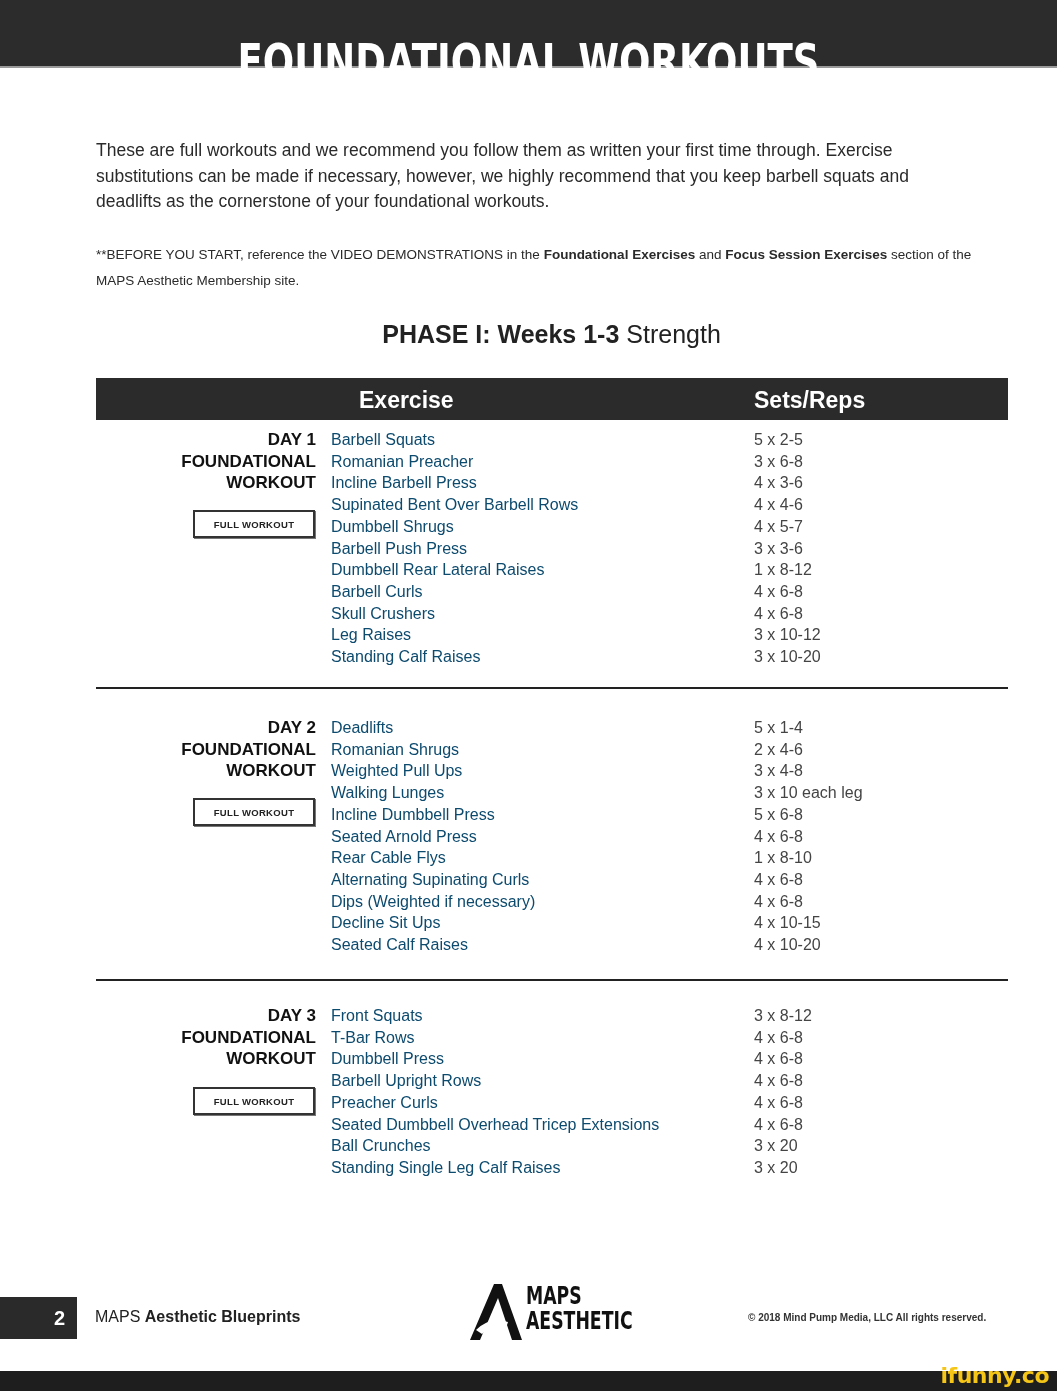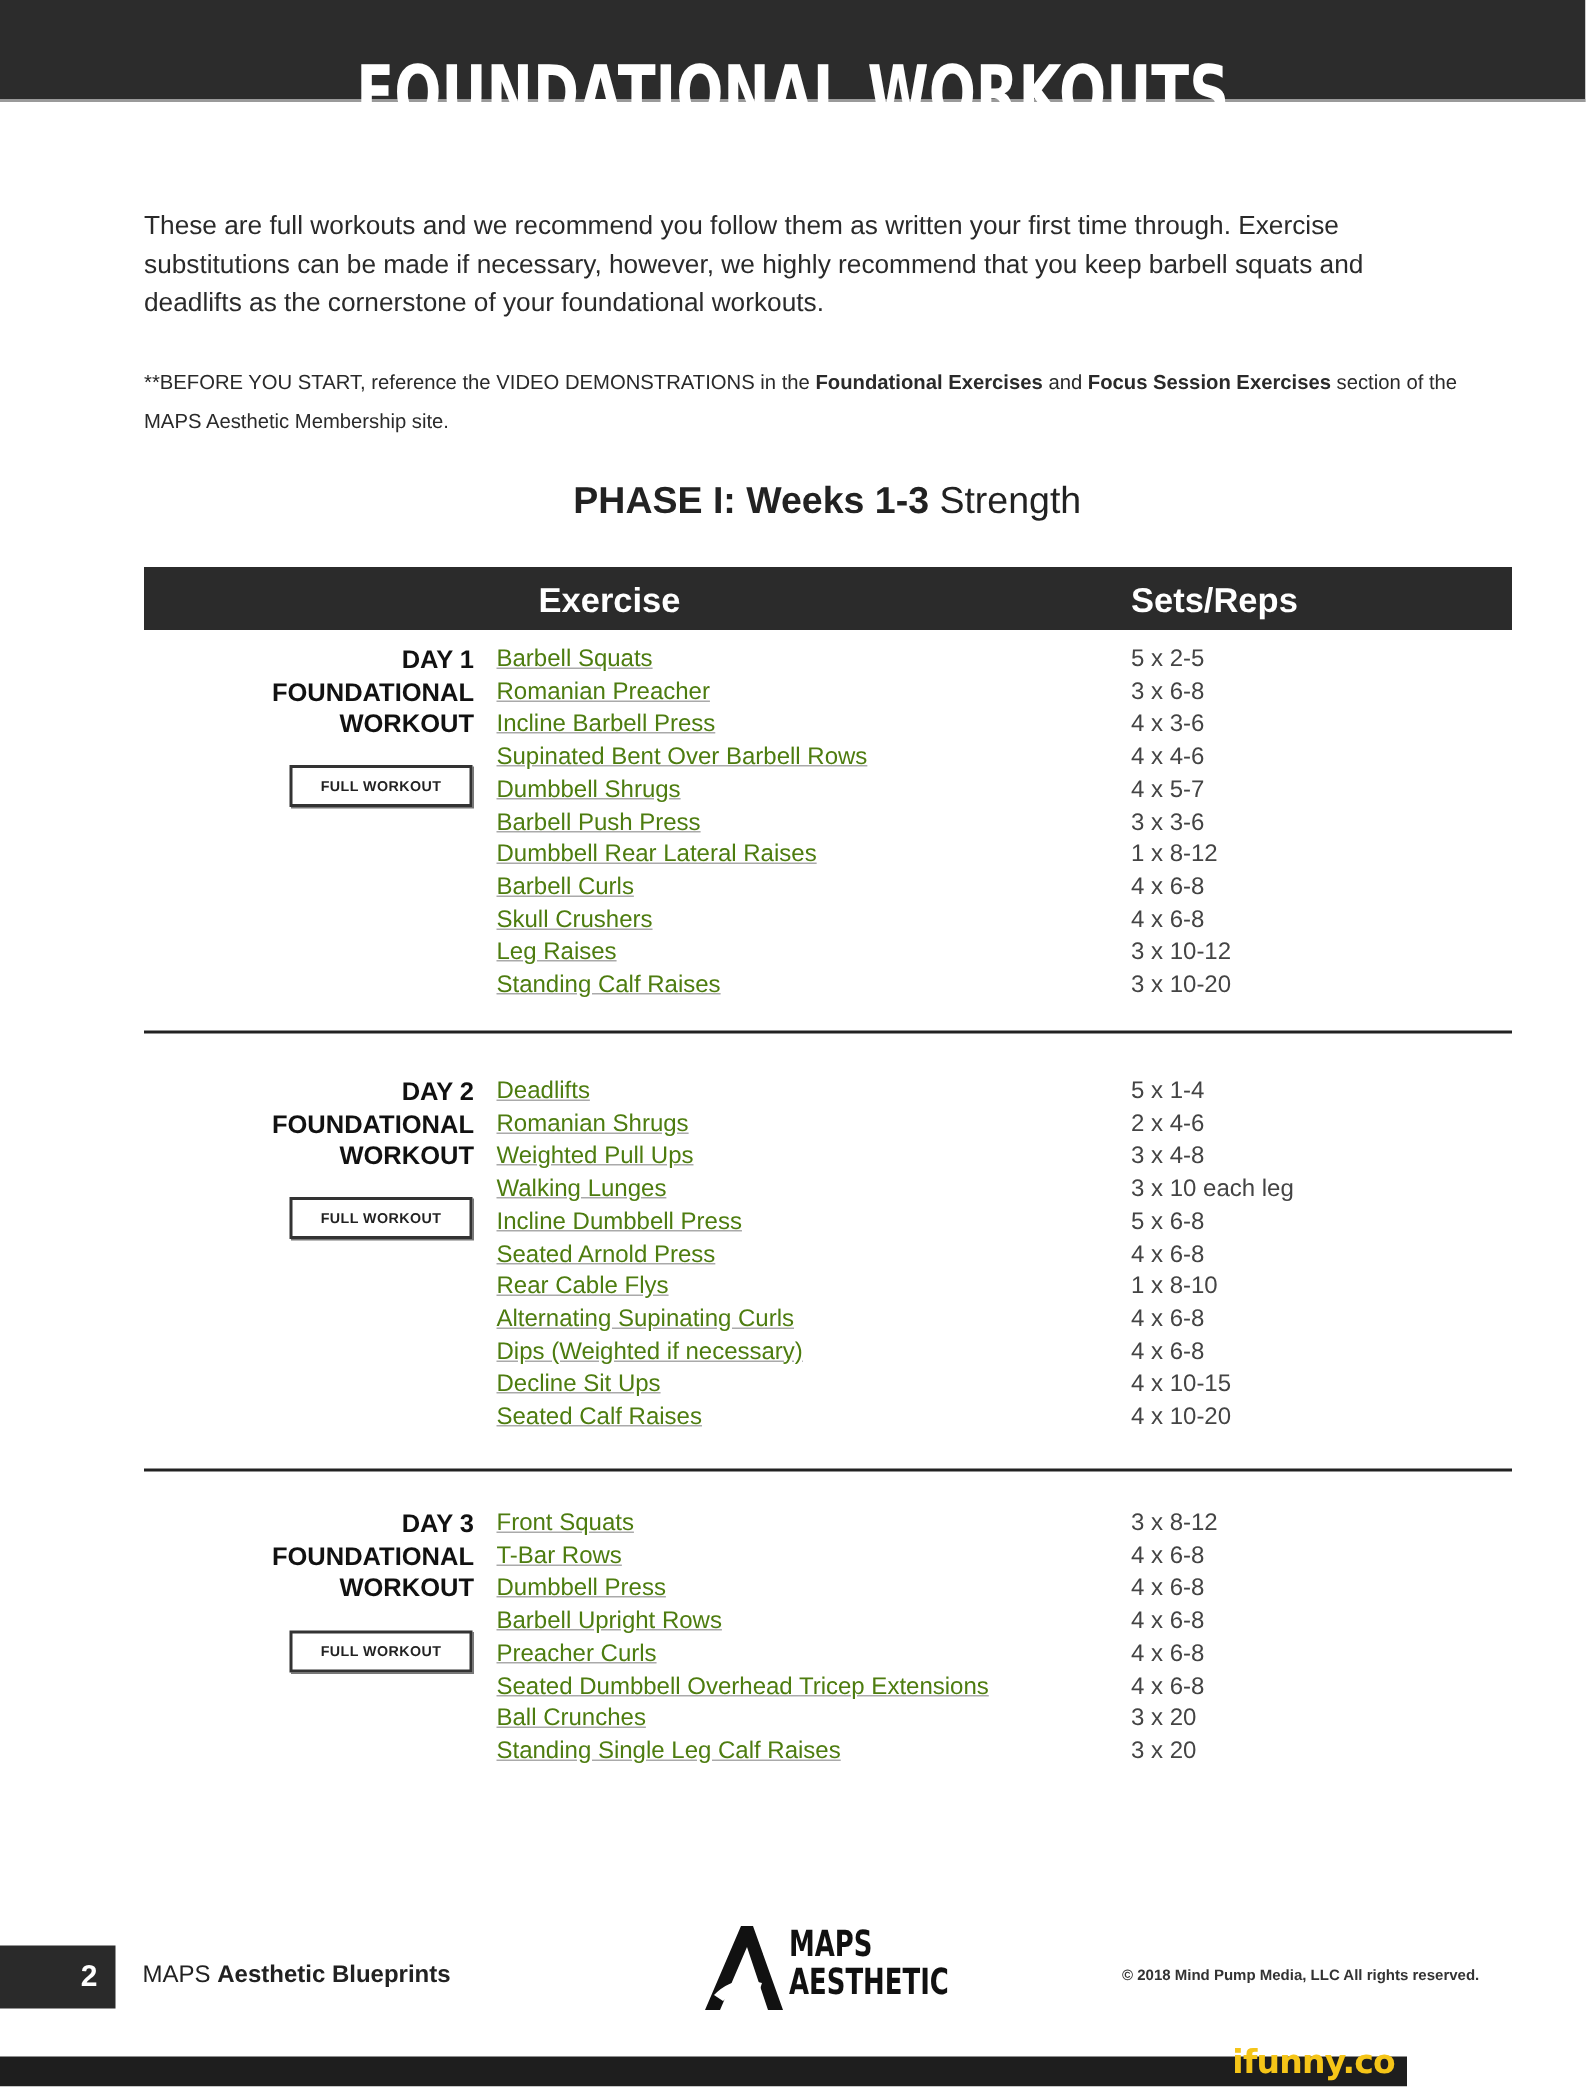--- a/index.html
+++ b/index.html
@@ -51,22 +51,22 @@
     }
     .full-btn {
       position: absolute; left: 97px; width: 122px; height: 28px;
       border: 2px solid #333; background: #fff;
       font-weight: bold; font-size: 9.5px; letter-spacing: 0.3px; color: #222;
       display: flex; align-items: center; justify-content: center; cursor: pointer;
       box-shadow: 1px 1px 0 #777;
     }
     .ex-list { position: absolute; left: 235px; top: 0; }
     .ex-item {
-      display: block; font-size: 16px; line-height: 21.7px; color: #4d7c0f;
-      text-decoration: underline; text-decoration-color: #aaa; white-space: nowrap; cursor: pointer;
+      display: block; font-size: 16px; line-height: 21.7px; color: #0c4a6e;
+      text-decoration-color: #aaa; white-space: nowrap; cursor: pointer;
     }
     .sets-list { position: absolute; left: 658px; top: 0; }
     .sets-item { display: block; font-size: 16px; line-height: 21.7px; color: #444; white-space: nowrap; }
 
     .divider { position: absolute; left: 96px; width: 912px; height: 2px; background: #222; }
 
     .footer-num {
       position: absolute; left: 0; top: 1297px; width: 77px; height: 42px; background: #2a2a2a;
       color: #fff; font-weight: bold; font-size: 20px;
       display: flex; align-items: center; justify-content: flex-end; padding-right: 12px;
@@ -78,21 +78,21 @@
     .logo { position: absolute; left: 468px; top: 1282px; width: 180px; height: 60px; }
     .logo-text {
       position: absolute; left: 58px; top: 2px;
       font-family: "DejaVu Sans", sans-serif; font-weight: bold; font-size: 24px; line-height: 25px;
       color: #111; transform: scaleX(0.72); transform-origin: left top;
     }
     .copyright {
       position: absolute; left: 748px; top: 1312px; font-size: 10px; font-weight: bold; color: #333;
     }
     .bottom-bar {
-      position: absolute; left: 0; top: 1371px; width: 938px; height: 20px; background: #1e1e1e;
+      position: absolute; left: 0; top: 1371px; width: 1057px; height: 20px; background: #1e1e1e;
     }
     .watermark {
       position: absolute; right: 8px; top: -8px; font-weight: bold; font-size: 22px;
       color: #f5c518; font-family: "DejaVu Sans", sans-serif; letter-spacing: -0.5px;
     }
   </style>
 </head>
 <body>
 
 <div class="title-bar">

